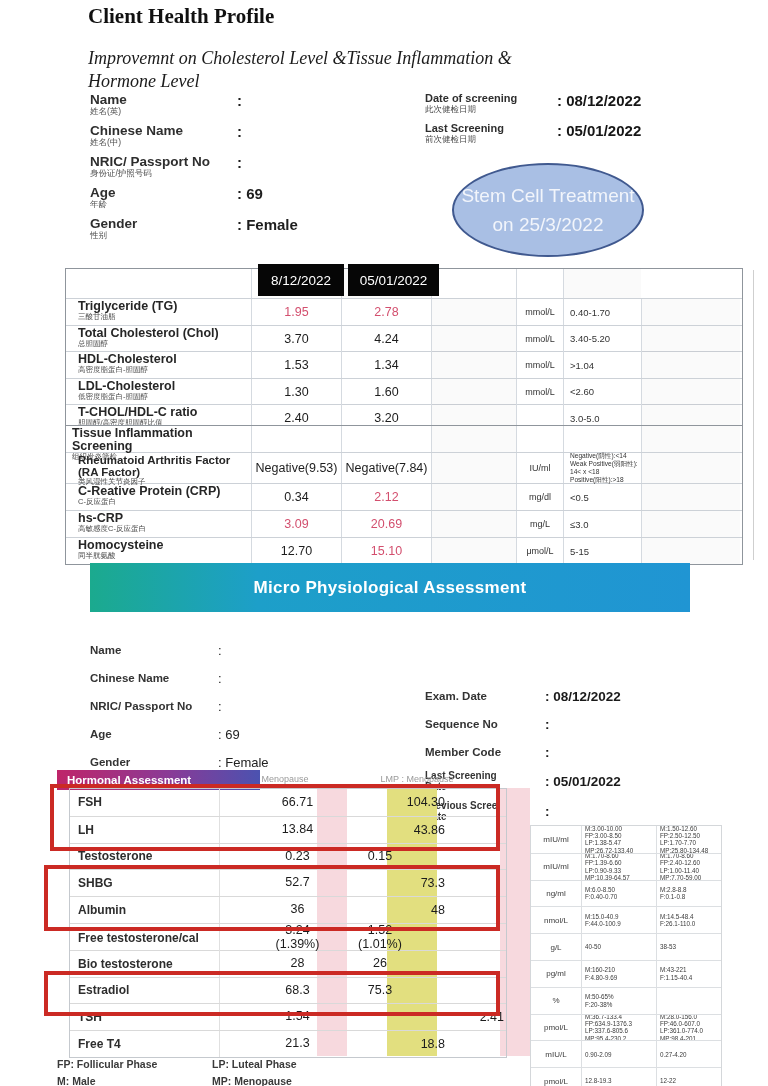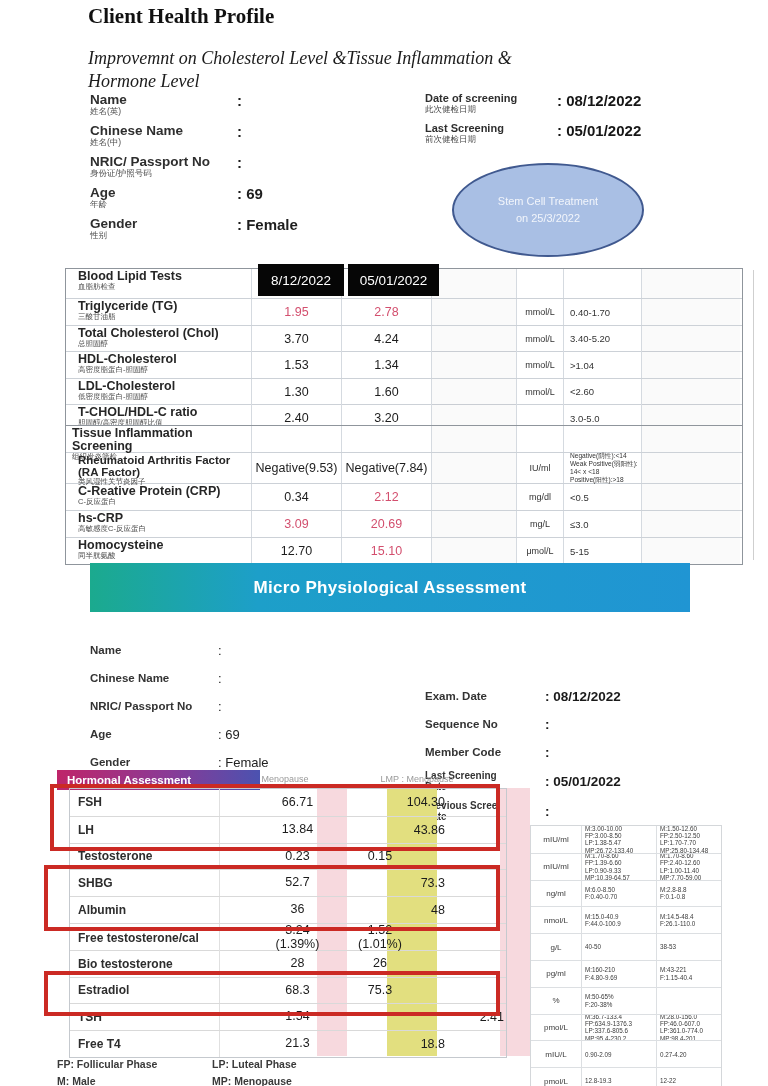--- a/index.html
+++ b/index.html
@@ -21,21 +21,21 @@
   .dates{position:absolute;left:425px;top:93px;width:320px;}
   .date-row{display:flex;align-items:flex-start;height:30px;}
   .date-lab{width:132px;}
   .date-lab .lab{font-size:11px;font-weight:bold;color:#2e2e2e;line-height:1.05;}
   .date-lab .sub{font-size:8.5px;color:#4c4c4c;line-height:1.1;}
   .date-val{font-size:15px;font-weight:bold;color:#161616;line-height:1.0;}
 
   
   .badge{position:absolute;left:452px;top:163px;width:188px;height:90px;border-radius:50%;
     background:#a9bfe4;border:2px solid #40598f;display:flex;flex-direction:column;align-items:center;justify-content:center;}
-  .badge .b1,.badge .b2{color:#f2f5fb;font-size:11px;line-height:1.55;}
+  .badge .b1,.badge .b2{color:#f2f5fb;font-size:19px;line-height:1.55;}
 
   
   .rtable{position:absolute;left:65px;width:676px;border:1.5px solid #8f959c;background:#fff;}
   .lipid{top:268px;}
   .tissue{top:425px;}
   .trow{display:grid;grid-template-columns:185px 90px 90px 85px 47px 78px 99px;border-top:1px solid #ccd1d7;}
   .trow.head{border-top:none;}
   .cell{display:flex;align-items:center;justify-content:center;border-left:1px solid #d5dae0;min-height:24px;padding:1px 2px;}
   .cell:first-child{border-left:none;justify-content:flex-start;flex-direction:column;align-items:flex-start;padding-left:12px;}
   .cell.ghost{background:rgba(120,120,130,0.04);}
@@ -171,24 +171,20 @@
 
   <div class="badge">
     <div class="b1">Stem Cell Treatment</div>
     <div class="b2">on 25/3/2022</div>
   </div>
 
   <div class="rtable lipid">
     <div class="dbox d1">8/12/2022</div>
     <div class="dbox d2">05/01/2022</div>
     <div class="trow head" style="height:29px;">
-      <div class="cell headcell">
-        <div class="tname">Blood Lipid Tests</div>
-        <div class="tcn">血脂肪检查</div>
-      </div>
       <div class="cell"></div>
       <div class="cell"></div>
       <div class="cell ghost"></div>
       <div class="cell"></div>
       <div class="cell"></div>
       <div class="cell ghost"></div>
     </div>
 
     <div class="trow" style="height:25.5px;">
       <div class="cell">

